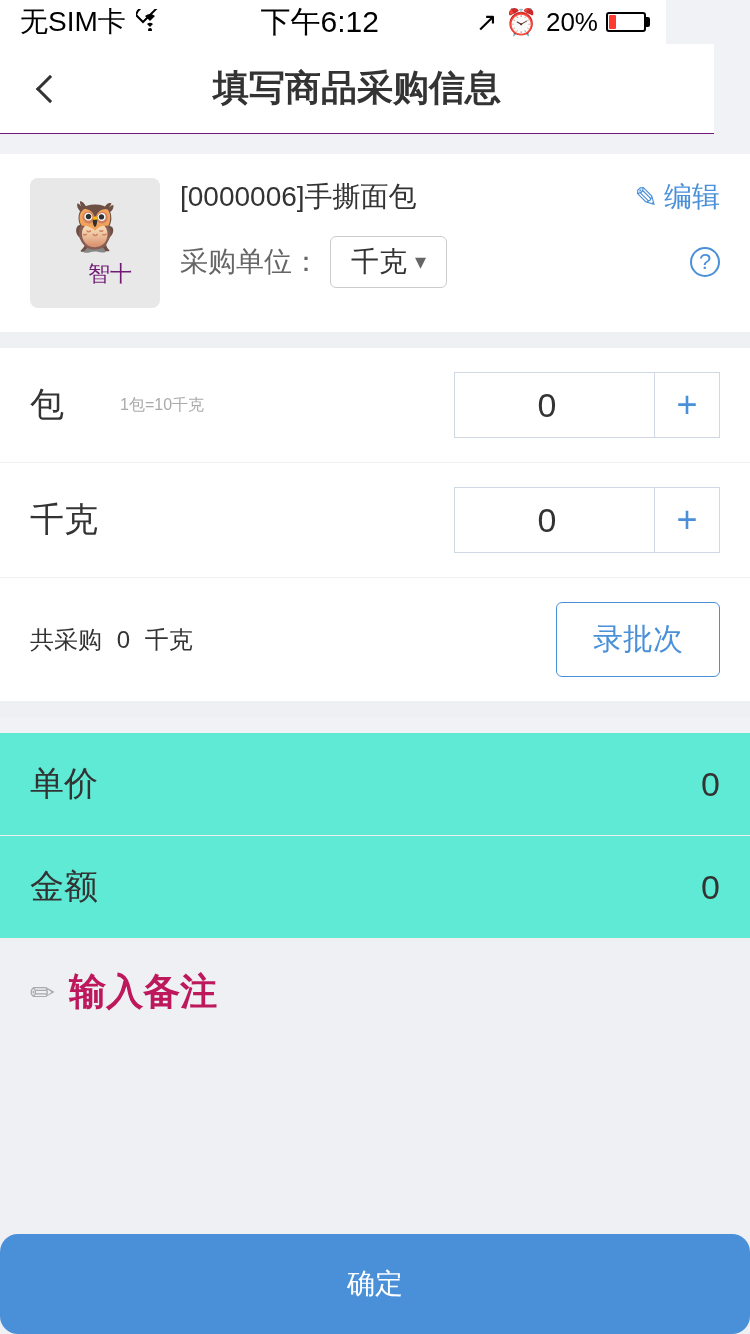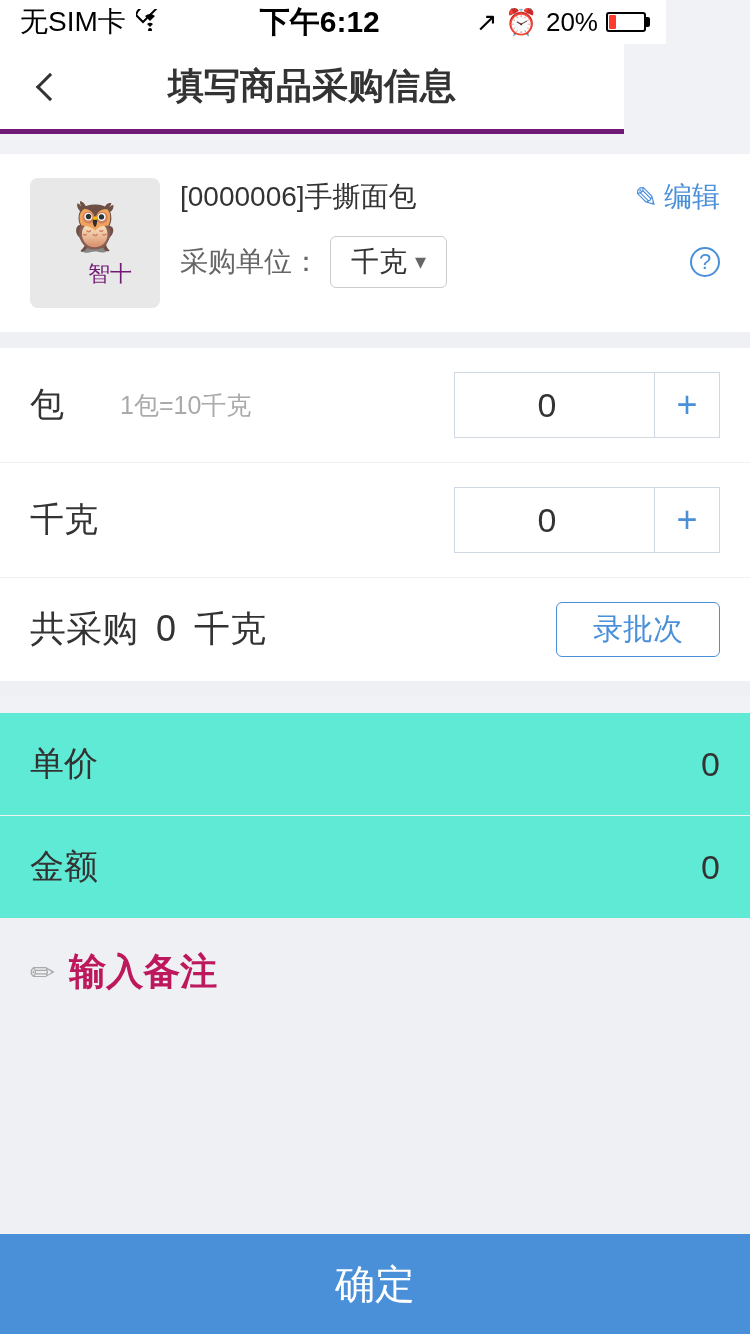--- a/index.html
+++ b/index.html
@@ -25,21 +25,21 @@
       font-size: 28px;
       color: #000;
     }
     .status-left {
       display: flex;
       align-items: center;
       gap: 10px;
     }
     .status-center {
       font-size: 30px;
-      font-weight: 700;
+      font-weight: 400;
     }
     .status-right {
       display: flex;
       align-items: center;
       gap: 8px;
       font-size: 26px;
     }
     .battery-icon {
       width: 40px;
       height: 20px;
@@ -64,28 +64,28 @@
       left: 1px;
       top: 1px;
       bottom: 1px;
       width: 20%;
       background: #ff3b30;
       border-radius: 1px;
     }
 
     
     .nav-bar {
-      width: 624px;
+      width: 714px;
       height: 90px;
       background: #fff;
       display: flex;
       align-items: center;
       justify-content: center;
       position: relative;
-      border-bottom: 5px solid #701a75;
+      border-bottom: 1px solid #701a75;
     }
     .nav-back {
       position: absolute;
       left: 30px;
       top: 50%;
       transform: translateY(-50%);
       width: 40px;
       height: 40px;
       display: flex;
       align-items: center;
@@ -218,21 +218,21 @@
       align-items: center;
       padding: 24px 30px;
       border-bottom: 1px solid #f0f0f0;
     }
     .input-row-label {
       font-size: 34px;
       color: #333;
       min-width: 80px;
     }
     .input-row-sublabel {
-      font-size: 25px;
+      font-size: 16px;
       color: #aaa;
       margin-left: 10px;
       flex: 1;
     }
     .input-row-right {
       display: flex;
       align-items: center;
       gap: 0;
     }
     .number-input {
@@ -262,27 +262,27 @@
 
     
     .total-row {
       background: #fff;
       padding: 24px 30px;
       display: flex;
       align-items: center;
       justify-content: space-between;
     }
     .total-text {
-      font-size: 36px;
+      font-size: 24px;
       color: #333;
     }
     .batch-btn {
       border: 1px solid #4a90d9;
       border-radius: 6px;
-      padding: 6px 36px;
+      padding: 16px 36px;
       font-size: 30px;
       color: #4a90d9;
       background: #fff;
       cursor: pointer;
     }
 
     
     .price-section {
       background: #5eead4;
       margin-top: 16px;
@@ -333,24 +333,25 @@
     .confirm-btn {
       position: fixed;
       bottom: 0;
       left: 0;
       width: 750px;
       height: 100px;
       background: #4a90d9;
       display: flex;
       align-items: center;
       justify-content: center;
-      font-size: 40px;
+      font-size: 28px;
       color: #fff;
       font-weight: 500;
       cursor: pointer;
+      border-radius: 18px;
     }
   </style>
 </head>
 <body>
 
 <div class="status-bar">
   <div class="status-left">
     <span>无SIM卡</span>
     <span>
       <svg width="28" height="22" viewBox="0 0 28 22">

